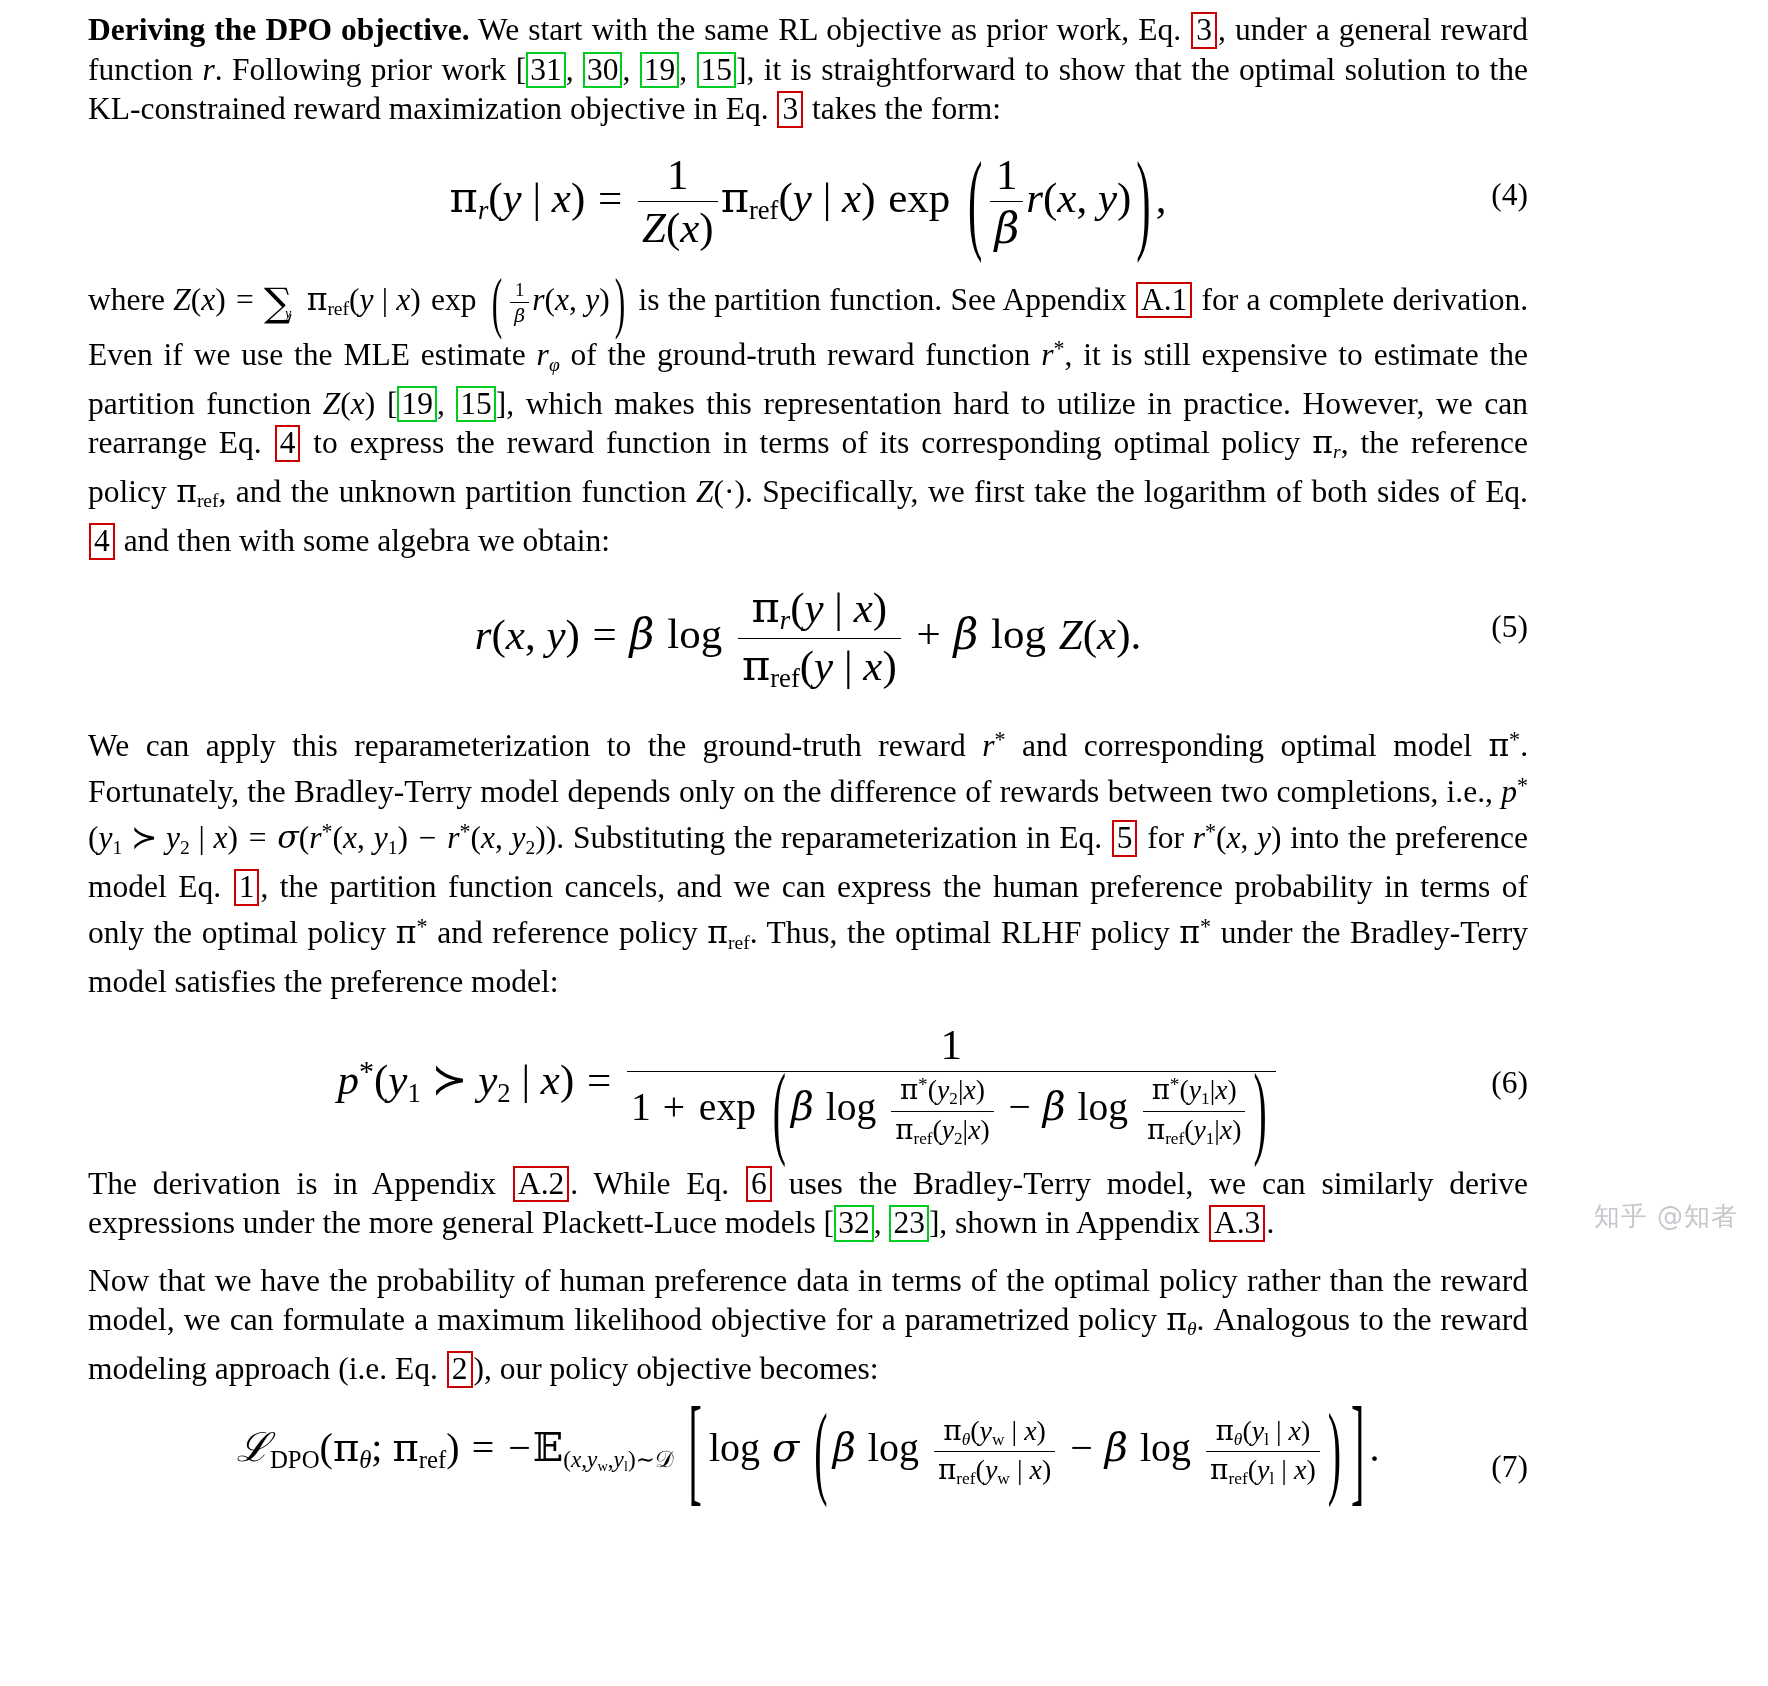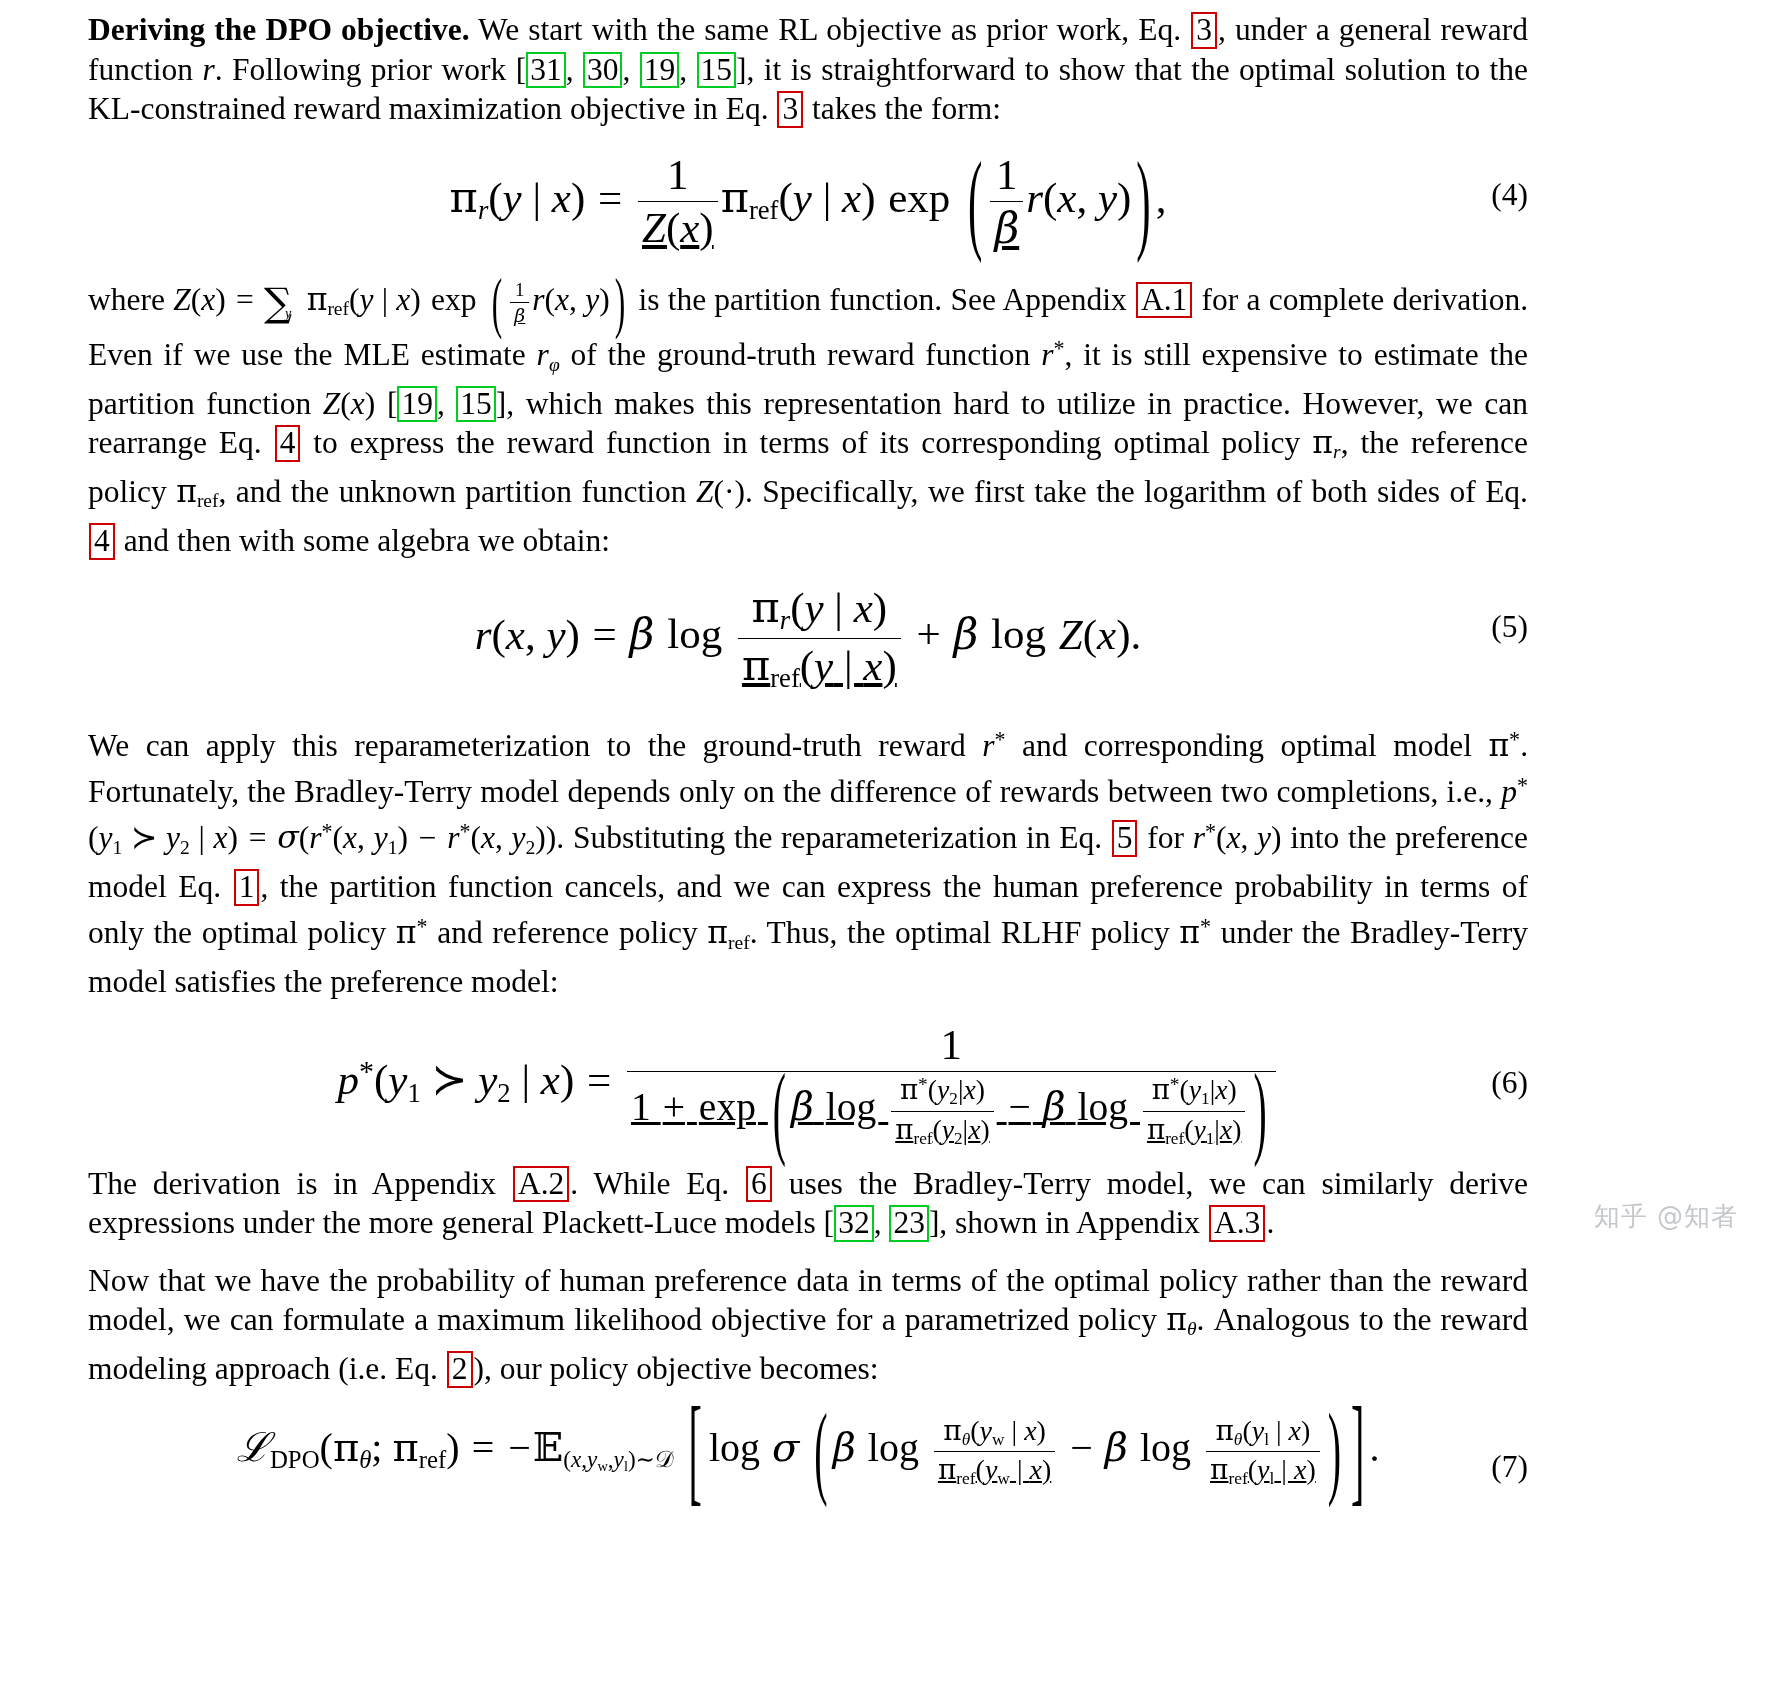--- a/index.html
+++ b/index.html
@@ -109,21 +109,20 @@
     line-height: 1.12;
   }
   .frac > .num {
     display: block;
     padding: 0 4px 2px 4px;
     border-bottom: 1.6px solid #000;
   }
   .frac > .den {
     display: block;
     padding: 2px 4px 0 4px;
-    text-decoration: underline;
   }
   .frac.sm { font-size: 0.70em; text-align: center; }
   .frac.xs { font-size: 0.60em; }
 
   .paren {
     display: inline-block;
     font-size: 1.0em;
     transform: scaleY(2.15);
     transform-origin: center;
     font-family: "Liberation Serif", serif;

